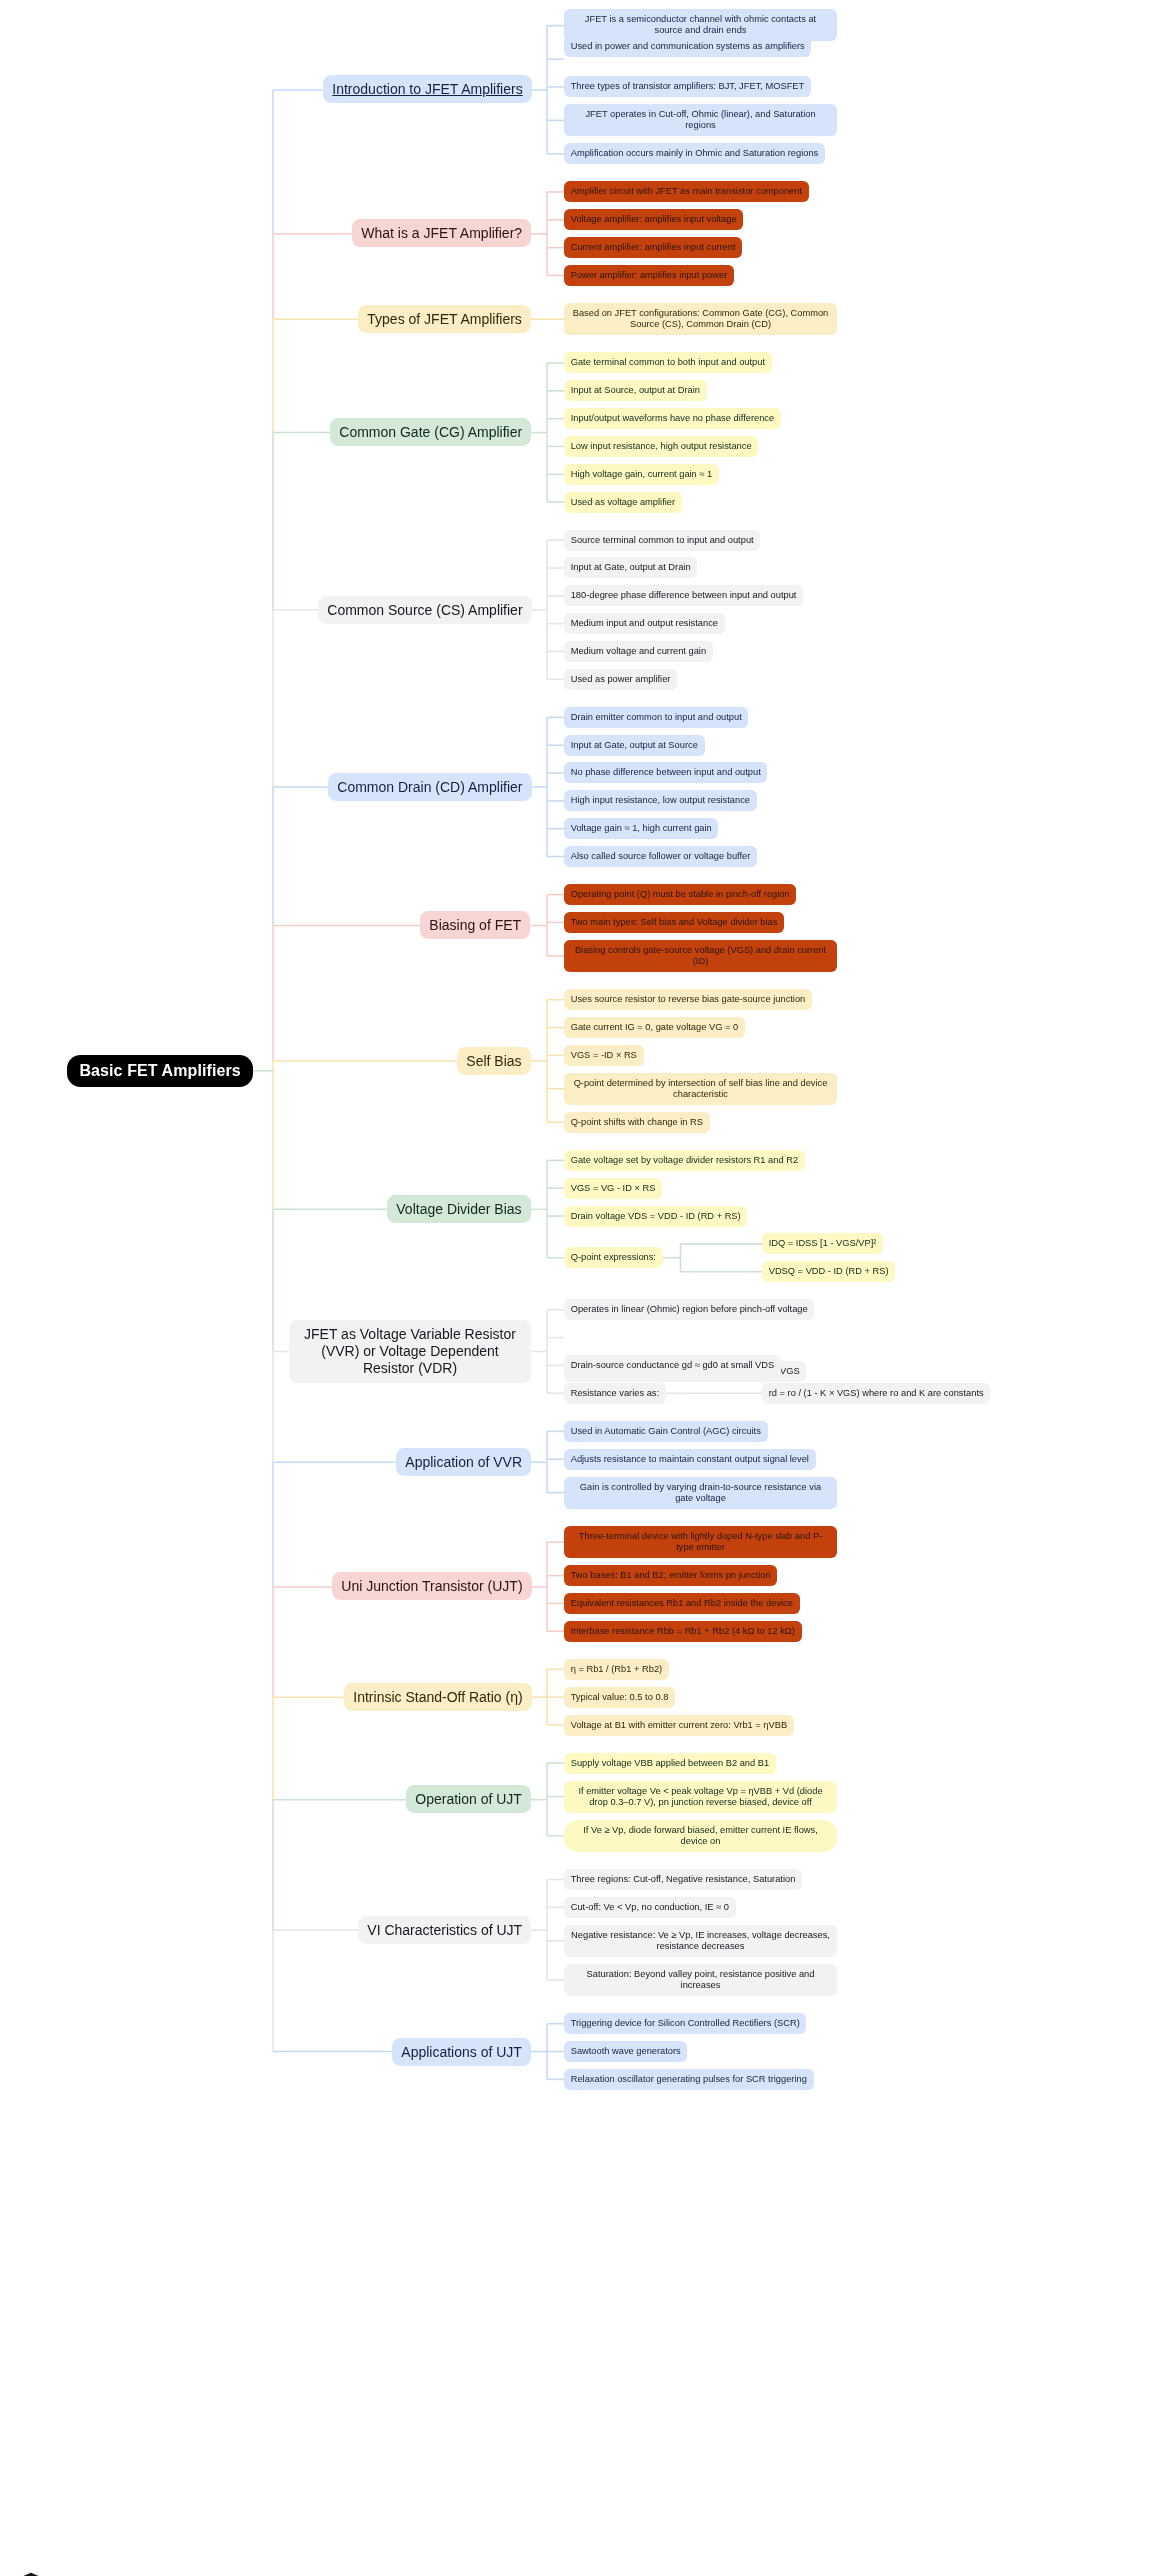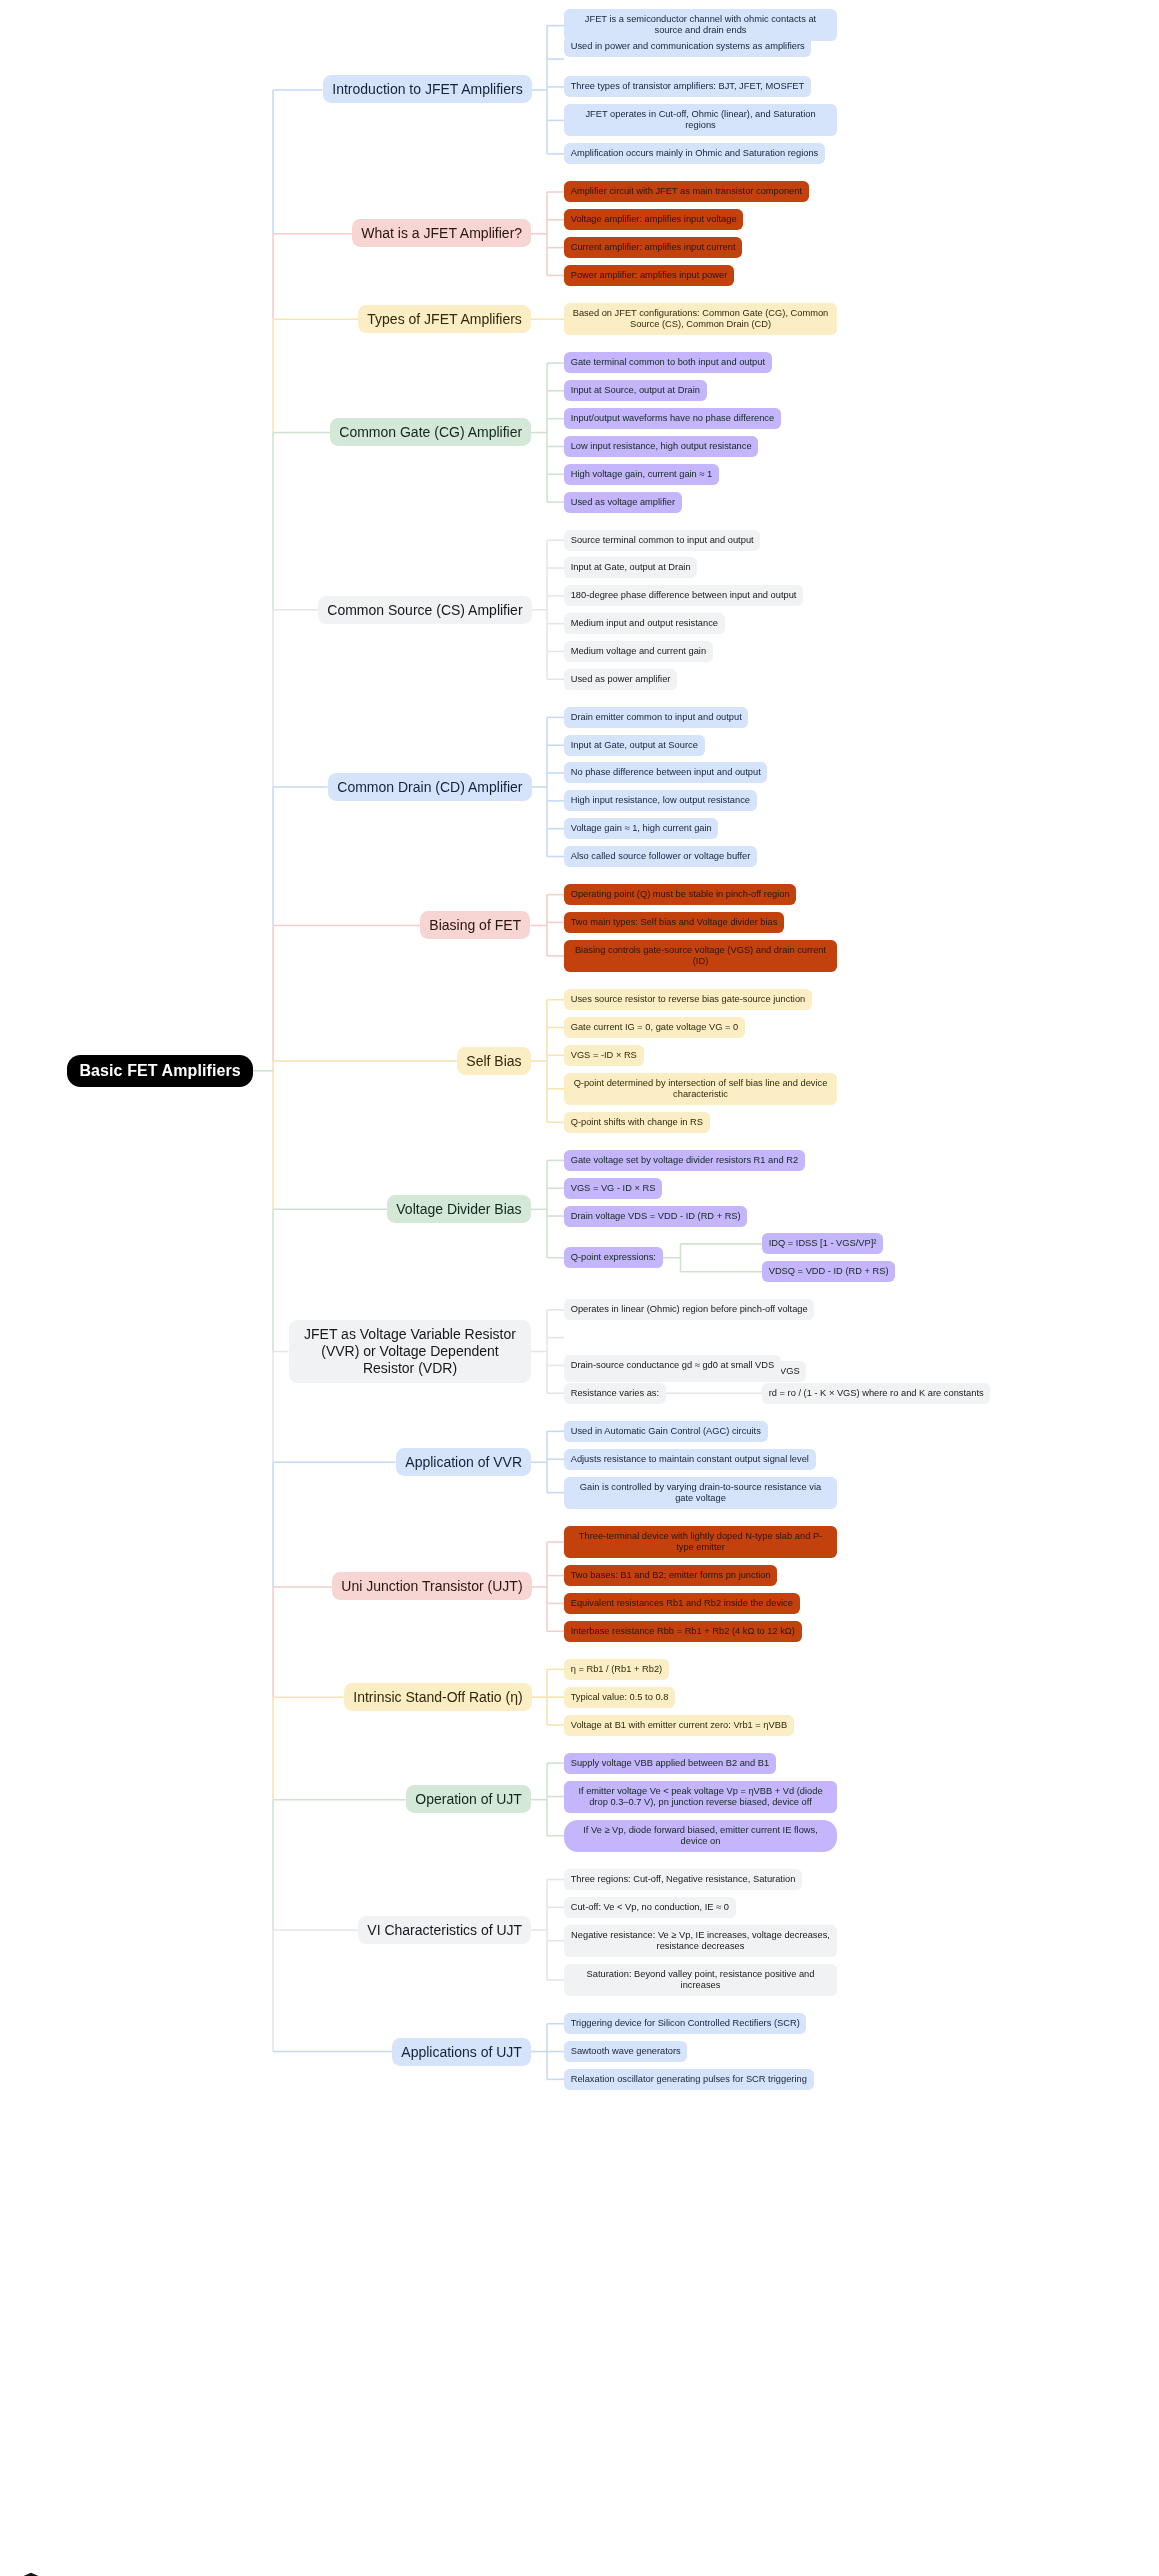--- a/index.html
+++ b/index.html
@@ -40,21 +40,21 @@
   
   .leaf {
     font-size:9.3px; color:#1b1b2b; font-weight:400;
     border-radius:5.7px; padding:4.6px 6.7px;
   }
 
   
   .c-blue   { background:#d6e4fb; color:#16213e; }
   .c-red    { background:#c2410c; color:#2b1513; }
   .c-yellow { background:#fbeec4; color:#31290c; }
-  .c-green  { background:#c4b5fd; color:#11291a; }
+  .c-green  { background:#fef9c3; color:#11291a; }
   .c-gray   { background:#f1f2f4; color:#16181d; }
 
   .branch.c-blue   { background:#d6e4fb; }
   .branch.c-red    { background:#f6d5d2; }
   .branch.c-yellow { background:#fbeec4; }
   .branch.c-green  { background:#d3e8d6; }
   .branch.c-gray   { background:#f1f2f4; }
 
   
   #logo { position:absolute; left:11.3px; top:2568px; display:flex; align-items:center; gap:7.2px; }
@@ -200,21 +200,21 @@
       <path d="M530 3746 H695" fill="none" stroke="#e3e5e8" stroke-width="3"></path>
       <path d="M530 3982 H761" fill="none" stroke="#c5d9f6" stroke-width="3"></path>
       <path d="M490.5 2078 H530" fill="none" stroke="#cde2d1" stroke-width="3"></path>
     </svg>
   <div id="nodes">
       <div class="node leaf c-blue" style="max-width: 273px; visibility: visible; left: 564px; top: 9.3px;">JFET is a semiconductor channel with ohmic contacts at source and drain ends</div>
       <div class="node leaf c-blue" style="max-width: 273px; visibility: visible; left: 564px; top: 36px;">Used in power and communication systems as amplifiers</div>
       <div class="node leaf c-blue" style="max-width: 273px; visibility: visible; left: 564px; top: 76px;">Three types of transistor amplifiers: BJT, JFET, MOSFET</div>
       <div class="node leaf c-blue" style="max-width: 273px; visibility: visible; left: 564px; top: 104px;">JFET operates in Cut-off, Ohmic (linear), and Saturation regions</div>
       <div class="node leaf c-blue" style="max-width: 273px; visibility: visible; left: 564px; top: 143px;">Amplification occurs mainly in Ohmic and Saturation regions</div>
-      <div class="node branch c-blue" style="max-width: 242px; visibility: visible; left: 323px; top: 75px;">Introduction to JFET Amplifiers</div>
+      <div class="node branch c-blue" style="max-width: 242px; visibility: visible; left: 323px; top: 75px; text-decoration: underline;">Introduction to JFET Amplifiers</div>
       <div class="node leaf c-red" style="max-width: 273px; visibility: visible; left: 564px; top: 181px;">Amplifier circuit with JFET as main transistor component</div>
       <div class="node leaf c-red" style="max-width: 273px; visibility: visible; left: 564px; top: 209px;">Voltage amplifier: amplifies input voltage</div>
       <div class="node leaf c-red" style="max-width: 273px; visibility: visible; left: 564px; top: 237px;">Current amplifier: amplifies input current</div>
       <div class="node leaf c-red" style="max-width: 273px; visibility: visible; left: 564px; top: 265px;">Power amplifier: amplifies input power</div>
       <div class="node branch c-red" style="max-width: 242px; visibility: visible; left: 352px; top: 219px;">What is a JFET Amplifier?</div>
       <div class="node leaf c-yellow" style="max-width: 273px; visibility: visible; left: 564px; top: 303px;">Based on JFET configurations: Common Gate (CG), Common Source (CS), Common Drain (CD)</div>
       <div class="node branch c-yellow" style="max-width: 242px; visibility: visible; left: 358px; top: 305px;">Types of JFET Amplifiers</div>
       <div class="node leaf c-green" style="max-width: 273px; visibility: visible; left: 564px; top: 352px;">Gate terminal common to both input and output</div>
       <div class="node leaf c-green" style="max-width: 273px; visibility: visible; left: 564px; top: 380px; border-radius: 6px;">Input at Source, output at Drain</div>
       <div class="node leaf c-green" style="max-width: 273px; visibility: visible; left: 564px; top: 408px;">Input/output waveforms have no phase difference</div>

